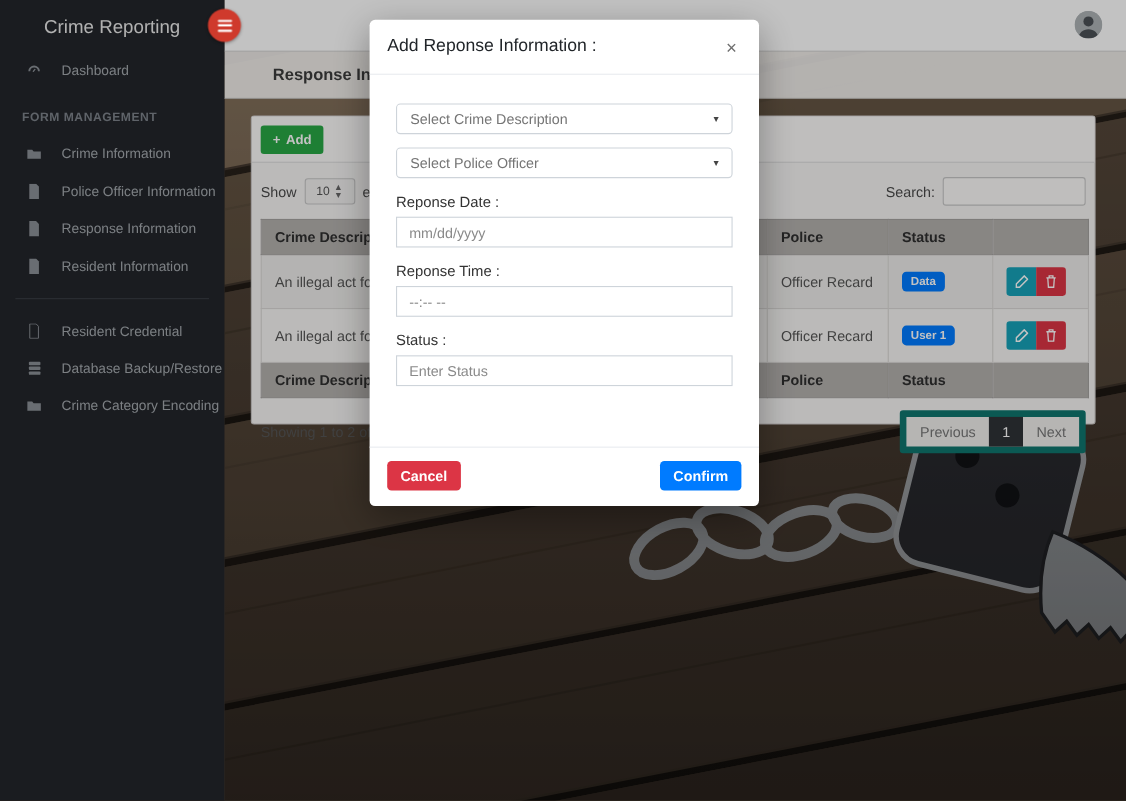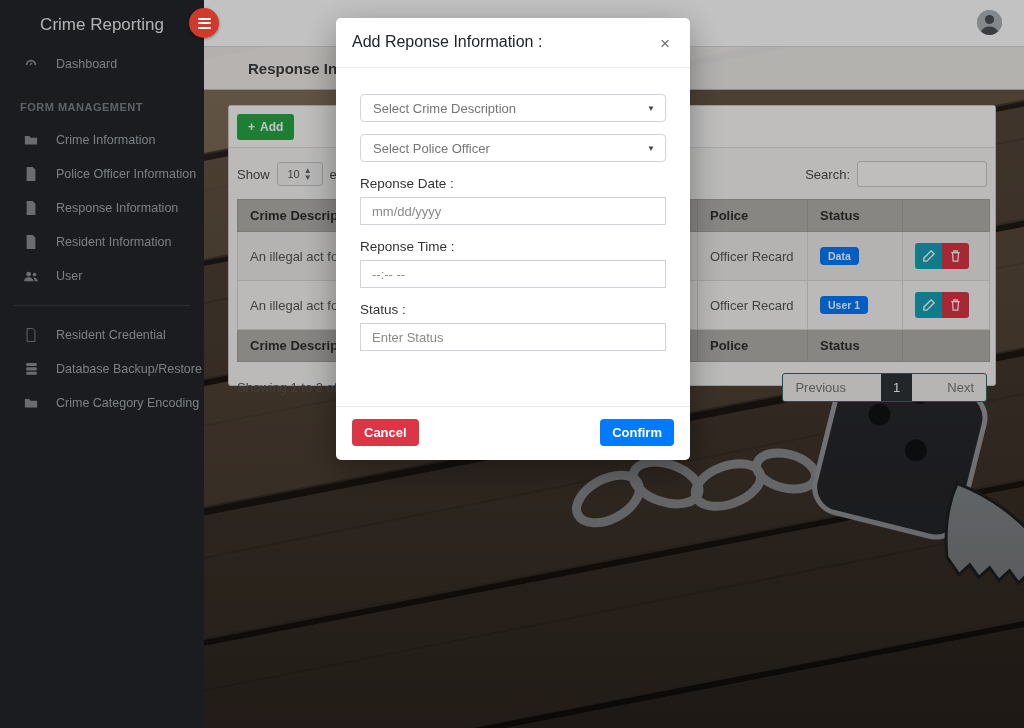--- a/index.html
+++ b/index.html
@@ -68,21 +68,21 @@
   .badge { background:#007bff; color:#fff; font-size:10.5px; font-weight:bold;
     padding:3px 8px; border-radius:4px; display:inline-block; }
   .act { display:inline-flex; }
   .btn-edit { width:27px; height:26px; background:#17a2b8; border:none; border-radius:3px 0 0 3px;
     color:#fff; cursor:pointer; display:inline-flex; align-items:center; justify-content:center; }
   .btn-del { width:27px; height:26px; background:#dc3545; border:none; border-radius:0 3px 3px 0;
     color:#fff; cursor:pointer; display:inline-flex; align-items:center; justify-content:center; }
 
   .card-foot { display:flex; justify-content:space-between; align-items:center; padding:11px 8px; }
   .summary { font-size:13px; color:#555; }
-  .pager { display:flex; align-items:flex-start; background:#efeeec; border:1px solid #0f766e; border-radius:3px;gap:23px; }
+  .pager { display:flex; align-items:flex-start; background:#efeeec; border:6px solid #0f766e; border-radius:3px; }
   .pg-prev,.pg-next { font-size:13px; color:#777; padding:6px 12px; cursor:pointer; }
   .pg-cur { font-size:13px; color:#fff; background:#2f3337; padding:6px 12px; cursor:pointer; }
 
   
   .backdrop { position:fixed; left:0; top:0; width:1024px; height:728px;
     background:rgba(0,0,0,.24); z-index:50; }
   .modal { position:fixed; left:336px; top:18px; width:354px; z-index:100;
     background:#fff; border-radius:5px; box-shadow:0 10px 34px rgba(0,0,0,.35); }
   .modal-head { display:flex; justify-content:space-between; align-items:flex-start;
     padding:15px 16px 13px; border-bottom:1px solid #e9ecef; }
@@ -155,31 +155,20 @@
 
     <div class="side-item">
       <span class="ico">
         <svg width="12" height="14" viewBox="0 0 12 16">
             <path d="M1 0h7l3 3v13H1z" fill="#8b9096"></path>
           </svg>
       </span>
       <span>Resident Information</span>
     </div>
 
-    <div class="side-item">
-      <span class="ico">
-        <svg width="15" height="13" viewBox="0 0 18 14">
-            <circle cx="6" cy="4" r="3" fill="#8b9096"></circle>
-            <path d="M0 13c0-3 3-5 6-5s6 2 6 5z" fill="#8b9096"></path>
-            <circle cx="13.5" cy="4.5" r="2.3" fill="#8b9096"></circle>
-            <path d="M12 8.3c3 0 5.6 1.8 5.6 4.7h-4.2c0-2-.5-3.5-1.4-4.7z" fill="#8b9096"></path>
-          </svg>
-      </span>
-      <span>User</span>
-    </div>
 
     <div class="side-divider"></div>
 
     <div class="side-item">
       <span class="ico">
         <svg width="12" height="14" viewBox="0 0 12 16">
             <path d="M1.5.5h6.6l2.4 2.5v12.5h-9z" fill="none" stroke="#8b9096"></path>
           </svg>
       </span>
       <span>Resident Credential</span>

